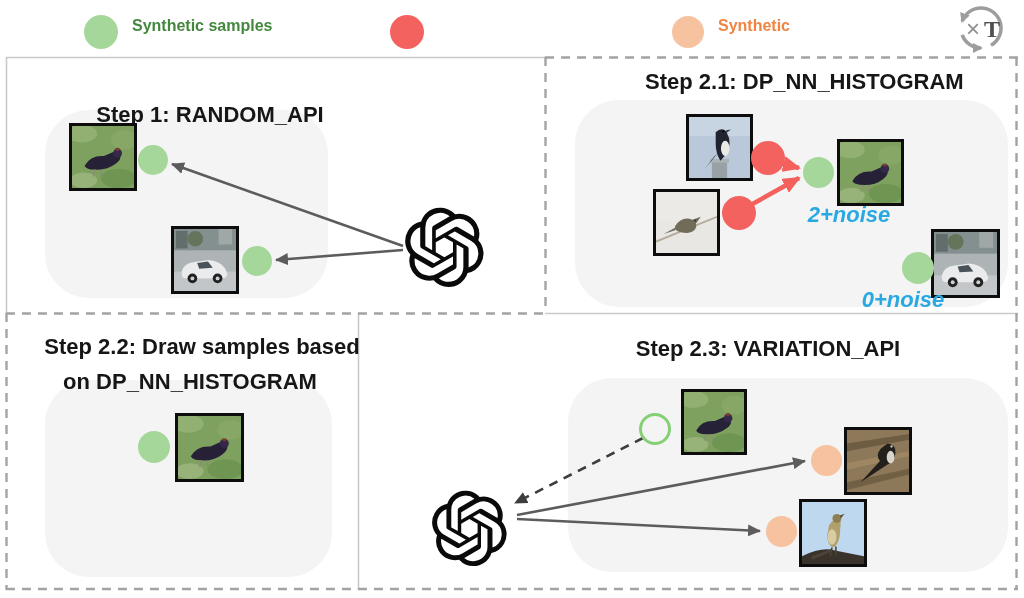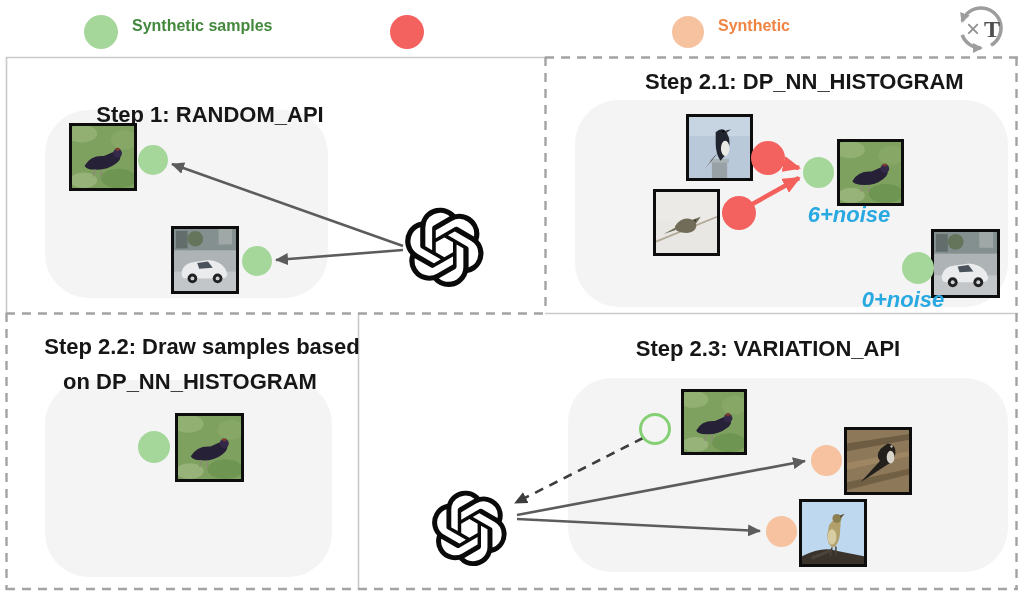--- a/index.html
+++ b/index.html
@@ -228,21 +228,21 @@
   <div class="dot dot-green" style="left:242px;top:246px;width:30px;height:30px;"></div>
   <div class="dot dot-red" style="left:751px;top:141px;width:34px;height:34px;"></div>
   <div class="dot dot-red" style="left:722px;top:196px;width:34px;height:34px;"></div>
   <div class="dot dot-green" style="left:803px;top:157px;width:31px;height:31px;"></div>
   <div class="dot dot-green" style="left:902px;top:252px;width:32px;height:32px;"></div>
   <div class="dot dot-green" style="left:138px;top:431px;width:32px;height:32px;"></div>
   <div class="dot dot-outline" style="left:639px;top:413px;width:32px;height:32px;"></div>
   <div class="dot dot-orange" style="left:811px;top:445px;width:31px;height:31px;"></div>
   <div class="dot dot-orange" style="left:766px;top:516px;width:31px;height:31px;"></div>
 
-  <div class="noise" style="left:794px;top:202px;">6+noise</div>
+  <div class="noise" style="left:794px;top:202px;">2+noise</div>
   <div class="noise" style="left:848px;top:287px;">0+noise</div>
 
   <div class="oai" style="left:404px;top:206px;width:82px;height:84px;">
     <svg viewBox="-0.2 -0.2 24.8 24.8">
         <path fill="#0a0a0a" d="M22.2819 9.8211a5.9847 5.9847 0 0 0-.5157-4.9108 6.0462 6.0462 0 0 0-6.5098-2.9A6.0651 6.0651 0 0 0 4.9807 4.1818a5.9847 5.9847 0 0 0-3.9977 2.9 6.0462 6.0462 0 0 0 .7427 7.0966 5.98 5.98 0 0 0 .511 4.9107 6.051 6.051 0 0 0 6.5146 2.9001A5.9847 5.9847 0 0 0 13.2599 24a6.0557 6.0557 0 0 0 5.7718-4.2058 5.9894 5.9894 0 0 0 3.9977-2.9001 6.0557 6.0557 0 0 0-.7475-7.073zM13.2599 22.4301a4.4755 4.4755 0 0 1-2.8764-1.0408l.1419-.0804 4.7783-2.7582a.7948.7948 0 0 0 .3927-.6813v-6.7369l2.02 1.1686a.071.071 0 0 1 .038.0615v5.5826a4.504 4.504 0 0 1-4.4945 4.4849zm-9.6607-4.1254a4.4708 4.4708 0 0 1-.5346-3.0137l.142.0852 4.783 2.7582a.7712.7712 0 0 0 .7806 0l5.8428-3.3685v2.3324a.0804.0804 0 0 1-.0332.0615L9.74 19.9502a4.4992 4.4992 0 0 1-6.1408-1.6464zM2.3408 7.8956a4.485 4.485 0 0 1 2.3655-1.9728V11.6a.7664.7664 0 0 0 .3879.6765l5.8144 3.3543-2.0201 1.1685a.0757.0757 0 0 1-.071 0l-4.8303-2.7865A4.504 4.504 0 0 1 2.3408 7.8956zm16.5963 3.8558L13.1038 8.364 15.1192 7.2a.0757.0757 0 0 1 .071 0l4.8303 2.7913a4.4944 4.4944 0 0 1-.6765 8.1042v-5.6772a.79.79 0 0 0-.407-.667zm2.0107-3.0231l-.142-.0852-4.7735-2.7818a.7759.7759 0 0 0-.7854 0L9.409 9.2297V6.8974a.0662.0662 0 0 1 .0284-.0615l4.8303-2.7866a4.4992 4.4992 0 0 1 6.6802 4.66zM8.3065 12.863l-2.02-1.1638a.0804.0804 0 0 1-.038-.0567V6.0742a4.4992 4.4992 0 0 1 7.3757-3.4537l-.142.0805L8.704 5.459a.7948.7948 0 0 0-.3927.6813zm1.0976-2.3654l2.602-1.4998 2.6069 1.4998v2.9994l-2.5974 1.4997-2.6067-1.4997Z"></path>
       </svg>
   </div>
   <div class="oai" style="left:431px;top:489px;width:78px;height:80px;">
     <svg viewBox="-0.2 -0.2 24.8 24.8">
         <path fill="#0a0a0a" d="M22.2819 9.8211a5.9847 5.9847 0 0 0-.5157-4.9108 6.0462 6.0462 0 0 0-6.5098-2.9A6.0651 6.0651 0 0 0 4.9807 4.1818a5.9847 5.9847 0 0 0-3.9977 2.9 6.0462 6.0462 0 0 0 .7427 7.0966 5.98 5.98 0 0 0 .511 4.9107 6.051 6.051 0 0 0 6.5146 2.9001A5.9847 5.9847 0 0 0 13.2599 24a6.0557 6.0557 0 0 0 5.7718-4.2058 5.9894 5.9894 0 0 0 3.9977-2.9001 6.0557 6.0557 0 0 0-.7475-7.073zM13.2599 22.4301a4.4755 4.4755 0 0 1-2.8764-1.0408l.1419-.0804 4.7783-2.7582a.7948.7948 0 0 0 .3927-.6813v-6.7369l2.02 1.1686a.071.071 0 0 1 .038.0615v5.5826a4.504 4.504 0 0 1-4.4945 4.4849zm-9.6607-4.1254a4.4708 4.4708 0 0 1-.5346-3.0137l.142.0852 4.783 2.7582a.7712.7712 0 0 0 .7806 0l5.8428-3.3685v2.3324a.0804.0804 0 0 1-.0332.0615L9.74 19.9502a4.4992 4.4992 0 0 1-6.1408-1.6464zM2.3408 7.8956a4.485 4.485 0 0 1 2.3655-1.9728V11.6a.7664.7664 0 0 0 .3879.6765l5.8144 3.3543-2.0201 1.1685a.0757.0757 0 0 1-.071 0l-4.8303-2.7865A4.504 4.504 0 0 1 2.3408 7.8956zm16.5963 3.8558L13.1038 8.364 15.1192 7.2a.0757.0757 0 0 1 .071 0l4.8303 2.7913a4.4944 4.4944 0 0 1-.6765 8.1042v-5.6772a.79.79 0 0 0-.407-.667zm2.0107-3.0231l-.142-.0852-4.7735-2.7818a.7759.7759 0 0 0-.7854 0L9.409 9.2297V6.8974a.0662.0662 0 0 1 .0284-.0615l4.8303-2.7866a4.4992 4.4992 0 0 1 6.6802 4.66zM8.3065 12.863l-2.02-1.1638a.0804.0804 0 0 1-.038-.0567V6.0742a4.4992 4.4992 0 0 1 7.3757-3.4537l-.142.0805L8.704 5.459a.7948.7948 0 0 0-.3927.6813zm1.0976-2.3654l2.602-1.4998 2.6069 1.4998v2.9994l-2.5974 1.4997-2.6067-1.4997Z"></path>

